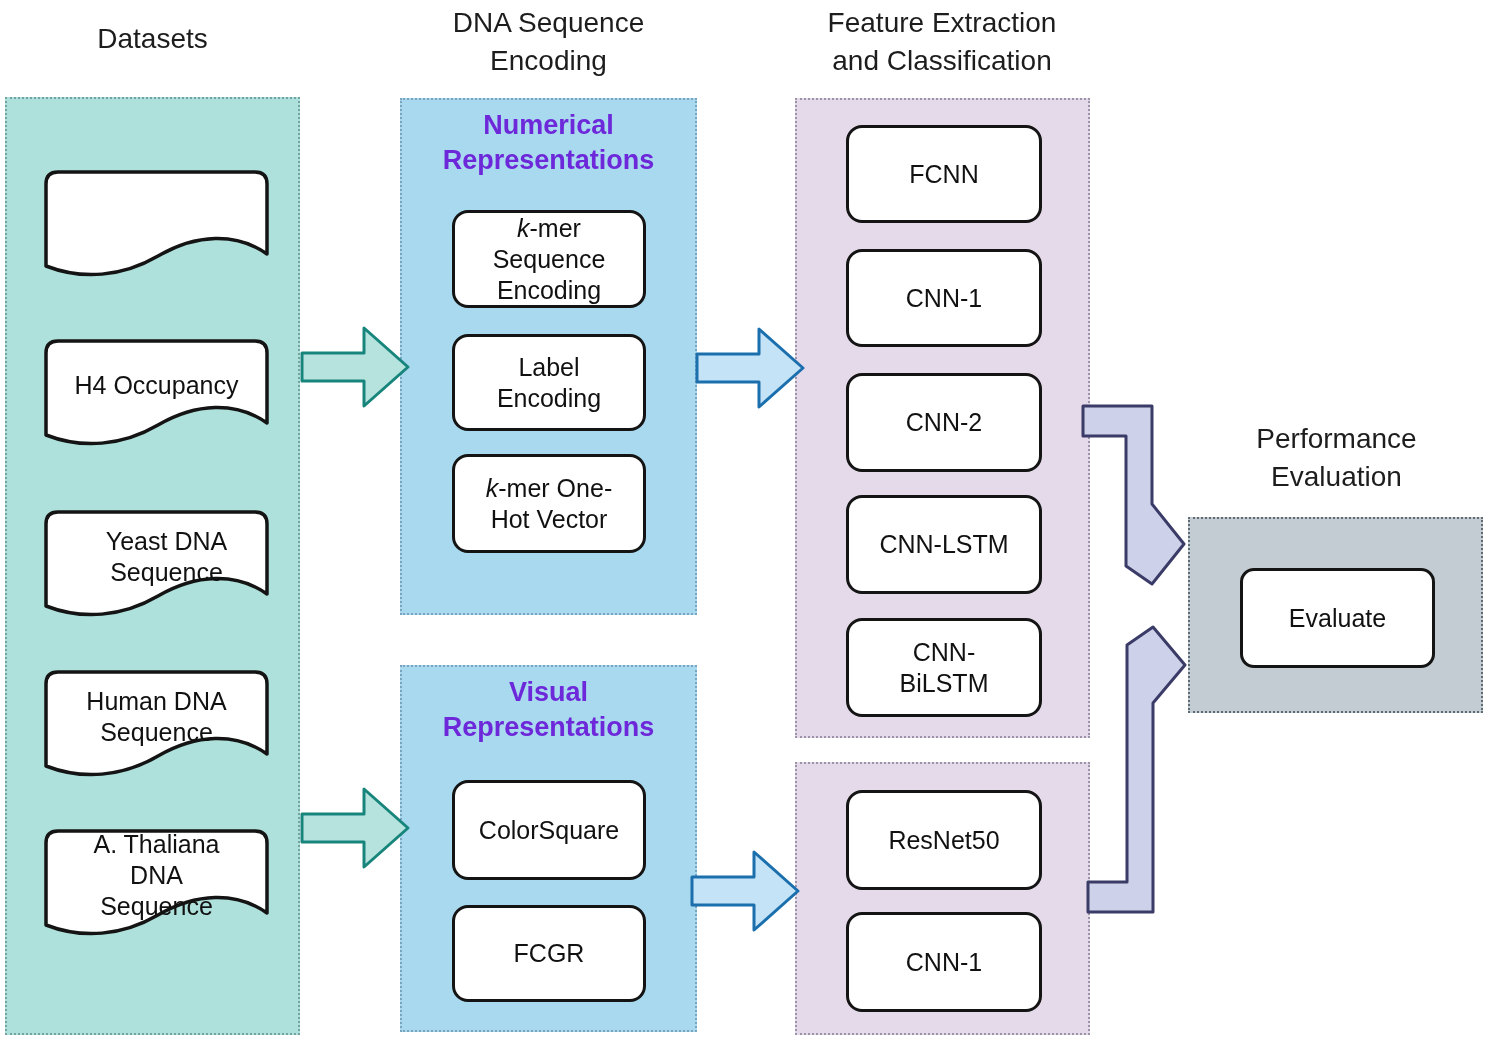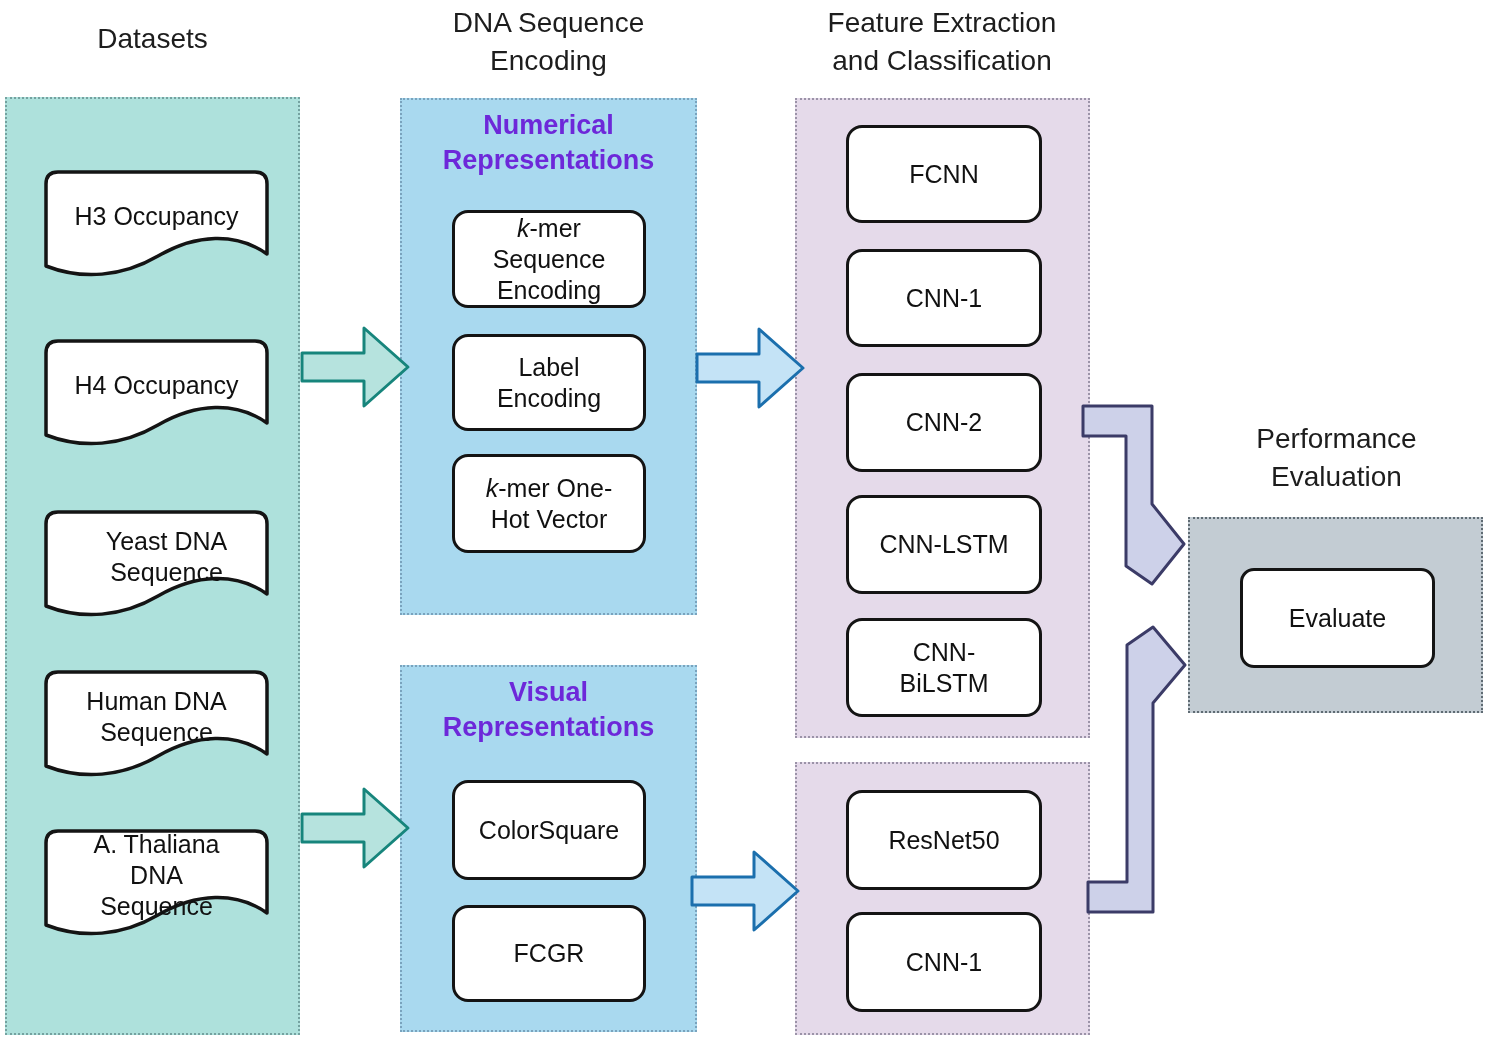--- a/index.html
+++ b/index.html
@@ -50,21 +50,20 @@
   <div class="col-header" style="left:400px; top:4px; width:297px;">DNA Sequence Encoding</div>
   <div class="col-header" style="left:812px; top:4px; width:260px;">Feature Extraction and Classification</div>
   <div class="col-header" style="left:1190px; top:420px; width:293px;">Performance Evaluation</div>
 
   <div class="panel panel-datasets" style="left:5px; top:97px; width:295px; height:938px;">
 
     <div class="doc" style="left:37px; top:71px; width:225px; height:115px;">
       <svg width="225" height="115" viewBox="0 0 225 115">
         <path d="M 14 2 H 211 Q 223 2 223 14 V 84 C 192 62 152 64 114 86 C 78 107 38 110 2 96 V 14 Q 2 2 14 2 Z" fill="#ffffff" stroke="#141414" stroke-width="3.5" stroke-linejoin="round"></path>
       </svg>
-      <div class="doc-label">H3 Occupancy</div>
     </div>
 
     <div class="doc" style="left:37px; top:240px; width:225px; height:115px;">
       <svg width="225" height="115" viewBox="0 0 225 115">
         <path d="M 14 2 H 211 Q 223 2 223 14 V 84 C 192 62 152 64 114 86 C 78 107 38 110 2 96 V 14 Q 2 2 14 2 Z" fill="#ffffff" stroke="#141414" stroke-width="3.5" stroke-linejoin="round"></path>
       </svg>
       <div class="doc-label">H4 Occupancy</div>
     </div>
 
     <div class="doc" style="left:37px; top:411px; width:225px; height:115px;padding-left:20px;">

